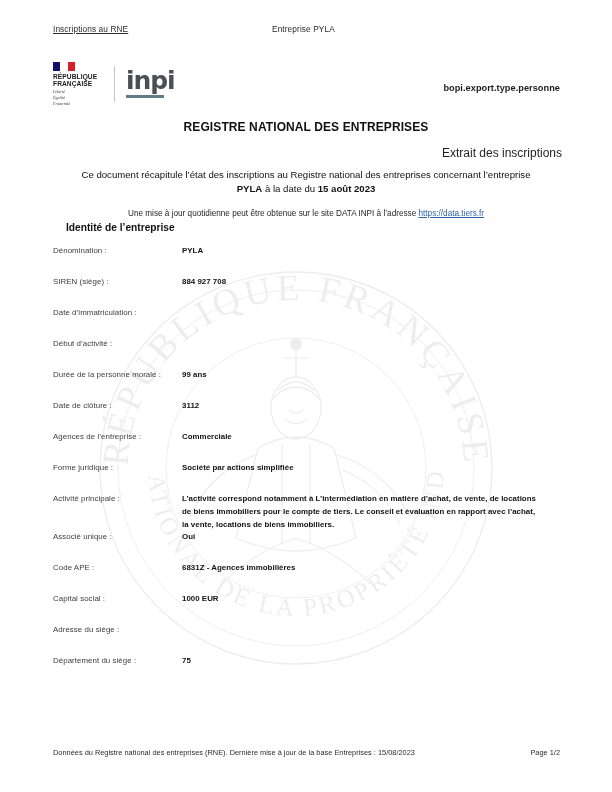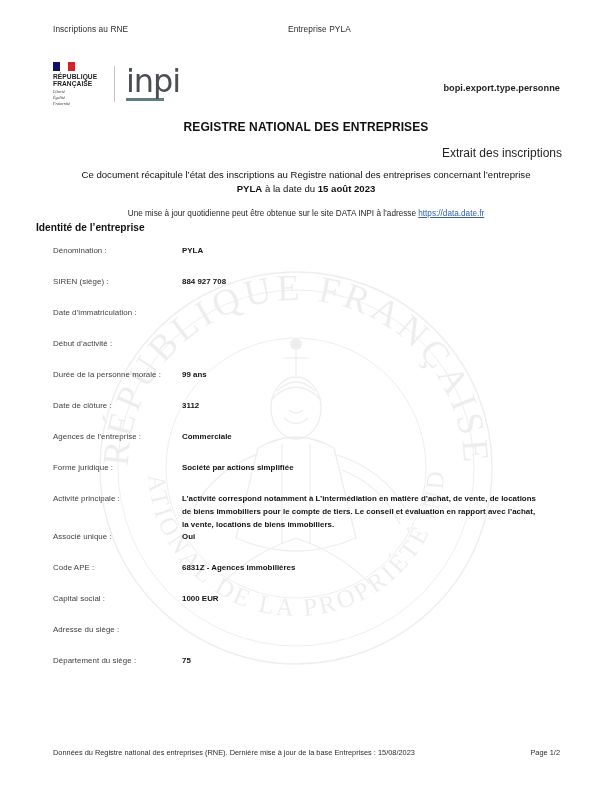--- a/index.html
+++ b/index.html
@@ -37,24 +37,25 @@
     position: absolute;
     left: 0; right: 0; top: 24px;
     height: 14px;
   }
   .doc-header .hdr-left {
     position: absolute;
     left: 53px; top: 0;
     font-size: 8.3px;
     color: #2b2b2b;
     letter-spacing: .1px;
+    text-decoration: underline;
   }
   .doc-header .hdr-center {
     position: absolute;
-    left: 288px; top: 0;
+    left: 272px; top: 0;
     font-size: 8.3px;
     color: #2b2b2b;
     letter-spacing: .1px;
   }
 
   
   .logo-band {
     position: absolute;
     left: 53px; top: 62px;
     height: 44px;
@@ -92,22 +93,22 @@
   .logo-sep {
     width: 1px;
     height: 36px;
     background: #c4c4c4;
     margin: 0 11px 0 9px;
   }
   .inpi {
     line-height: 1;
   }
   .inpi-word {
-    font-size: 32px;
-    font-weight: 400;
+    font-size: 25px;
+    font-weight: 700;
     letter-spacing: -1.1px;
     color: #4b4f54;
     font-family: "DejaVu Sans", sans-serif;
     display: block;
     line-height: .9;
   }
   .inpi-bar {
     display: block;
     width: 38px;
     height: 3.2px;
@@ -156,21 +157,21 @@
     color: #1f1f1f;
   }
   .t-update a {
     color: #2f62a8;
     text-decoration: underline;
   }
 
   
   .section-title {
     position: absolute;
-    left: 36px;
+    left: 66px;
     top: 222px;
     font-size: 10.2px;
     font-weight: bold;
     color: #111;
   }
 
   
   .fields {
     position: absolute;
     left: 53px;
@@ -292,21 +293,21 @@
     <div class="t-sub">Extrait des inscriptions</div>
     <div class="t-desc">
       <span>Ce document récapitule l’état des inscriptions au Registre national des entreprises concernant l’entreprise</span>
       <br>
       <b>PYLA</b>
       <span>à la date du</span>
       <b>15 août 2023</b>
     </div>
     <div class="t-update">
       <span>Une mise à jour quotidienne peut être obtenue sur le site DATA INPI à l’adresse</span>
-      <a href="#">https://data.date.fr</a>
+      <a href="#">https://data.tiers.fr</a>
     </div>
   </div>
 
   <div class="section-title">Identité de l’entreprise</div>
 
   <div class="fields">
     <div class="frow">
       <div class="flabel">Dénomination :</div>
       <div class="fvalue">PYLA</div>
     </div>

